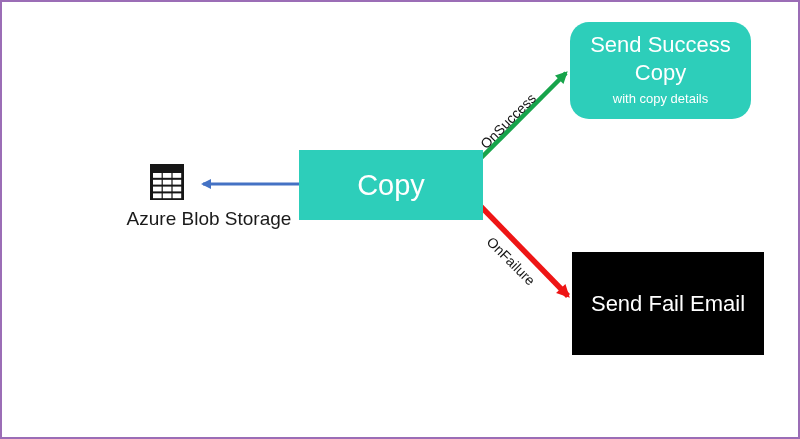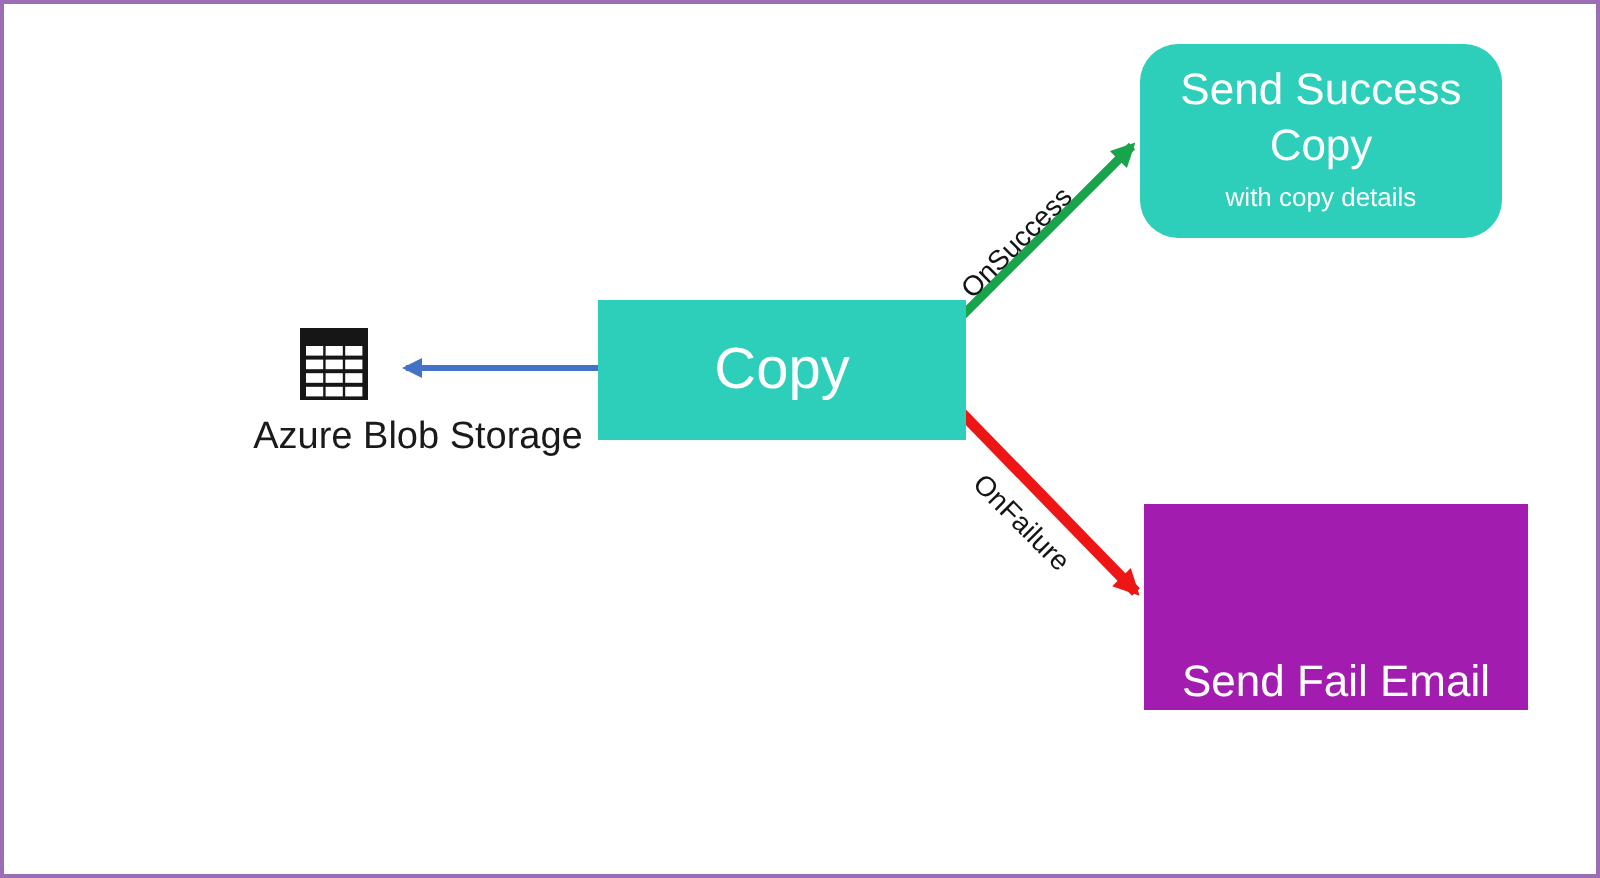--- a/index.html
+++ b/index.html
@@ -110,20 +110,20 @@
   <div class="node node-copy" style="background-color: rgb(45, 206, 186);">
     <span>Copy</span>
   </div>
 
   <div class="node node-success" style="background-color: rgb(45, 206, 186);">
     <span class="line-lg">Send Success</span>
     <span class="line-lg">Copy</span>
     <span class="line-sm">with copy details</span>
   </div>
 
-  <div class="node node-fail" style="background-color: #a21caf; justify-content: flex-end;">
+  <div class="node node-fail" style="background-color: #000000;">
     <span class="line-lg">Send Fail Email</span>
   </div>
 
   <div class="edge-label edge-label-success">OnSuccess</div>
   <div class="edge-label edge-label-failure">OnFailure</div>
 
 </div>
 
 </body></html>

